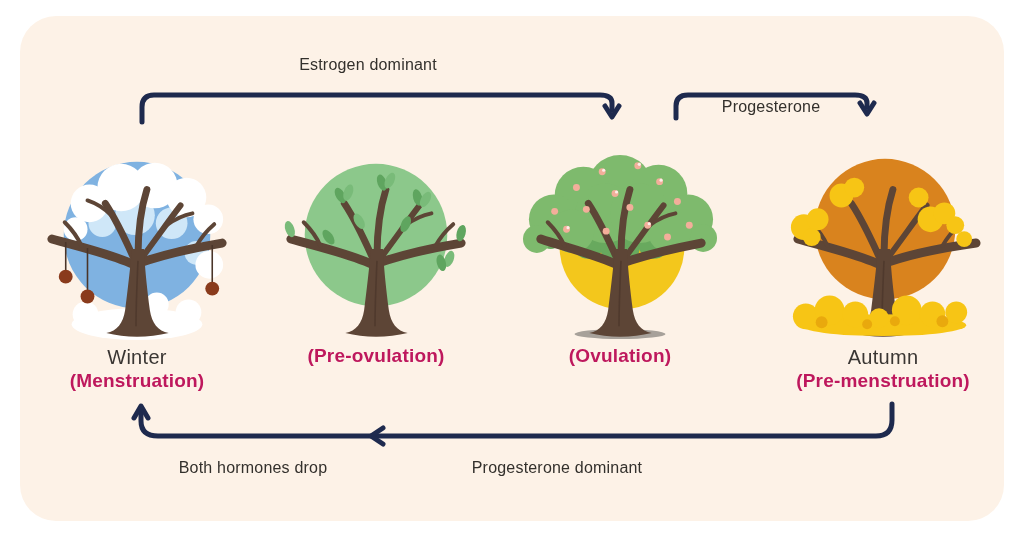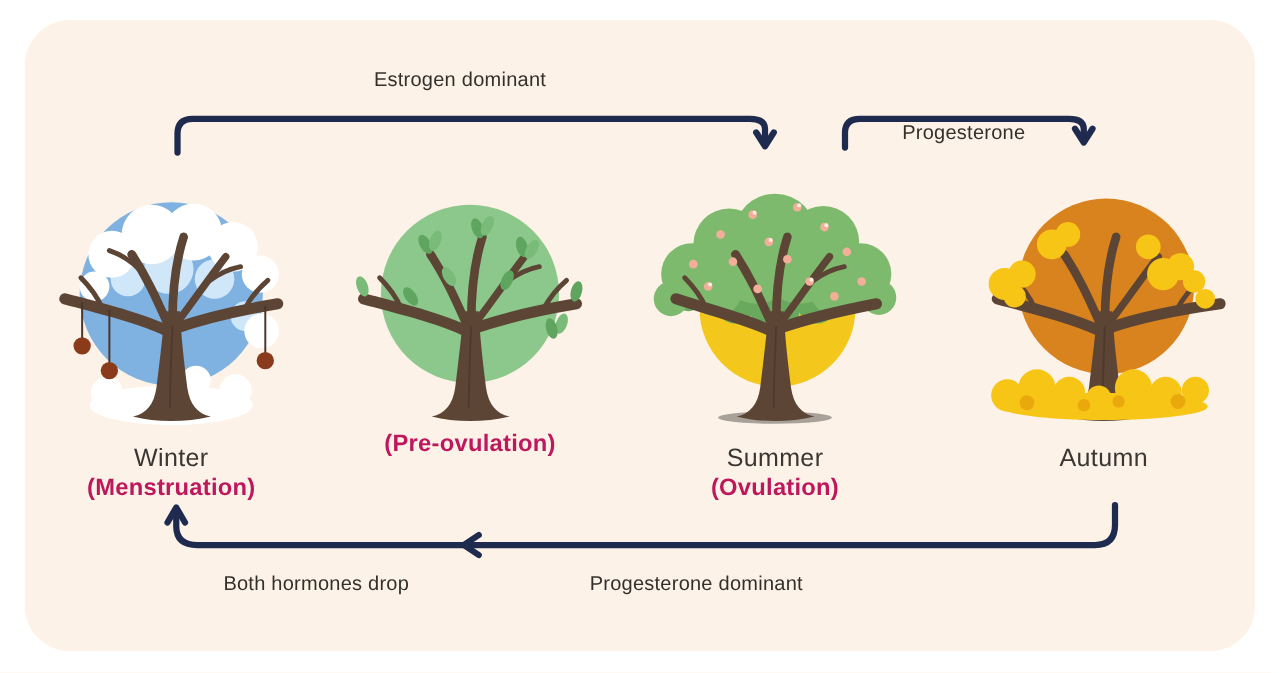--- a/index.html
+++ b/index.html
@@ -16,21 +16,21 @@
   .arrow-label{
     position:absolute;transform:translateX(-50%);
     font-size:16px;font-weight:500;letter-spacing:.2px;
     color:#33302c;white-space:nowrap;text-align:center;
   }
   .season{
     position:absolute;top:146px;width:220px;text-align:center;
   }
   .season svg{display:block;margin:0 auto;}
   .season-name{
-    display:block;margin-top:12px;
+    display:block;margin-top:2px;
     font-size:20px;font-weight:500;letter-spacing:.3px;color:#3a3633;
   }
   .season-phase{
     display:block;margin-top:1px;
     font-size:19px;font-weight:700;letter-spacing:.2px;color:#be185d;
   }
 </style>
 </head>
 <body>
 
@@ -195,21 +195,20 @@
     </g>
     <g fill="#fdeee8">
       <circle cx="83.5" cy="24.5" r="1.6"></circle>
         <circle cx="119.5" cy="18.5" r="1.6"></circle>
       <circle cx="96.5" cy="46.5" r="1.6"></circle>
         <circle cx="141.5" cy="34.5" r="1.6"></circle>
       <circle cx="47.5" cy="82.5" r="1.6"></circle>
         <circle cx="129.5" cy="78.5" r="1.6"></circle>
     </g>
   </svg>
-  <span class="season-name">Summer</span>
   <span class="season-phase">(Ovulation)</span>
 </div>
 
 <div class="season" style="left:773px;">
   <svg viewBox="0 0 200 200" width="200" height="198">
     <circle cx="102" cy="84" r="71" fill="#d9831e"></circle>
     <g fill="none" stroke="#5d4536" stroke-linecap="round">
       <path d="M97,120 C76,110 44,102 14,94" stroke-width="9"></path>
       <path d="M103,118 C126,110 158,103 194,98" stroke-width="9"></path>
       <path d="M97,114 C88,94 80,76 68,58" stroke-width="7"></path>
@@ -243,13 +242,14 @@
       <circle cx="96" cy="174" r="10"></circle>
     </g>
     <g fill="#e9a90d">
       <circle cx="38" cy="178" r="6"></circle>
         <circle cx="112" cy="177" r="5"></circle>
       <circle cx="160" cy="177" r="6"></circle>
         <circle cx="84" cy="180" r="5"></circle>
     </g>
   </svg>
   <span class="season-name">Autumn</span>
+  <span class="season-phase">(Pre-menstruation)</span>
 </div>
 
 </body></html>

